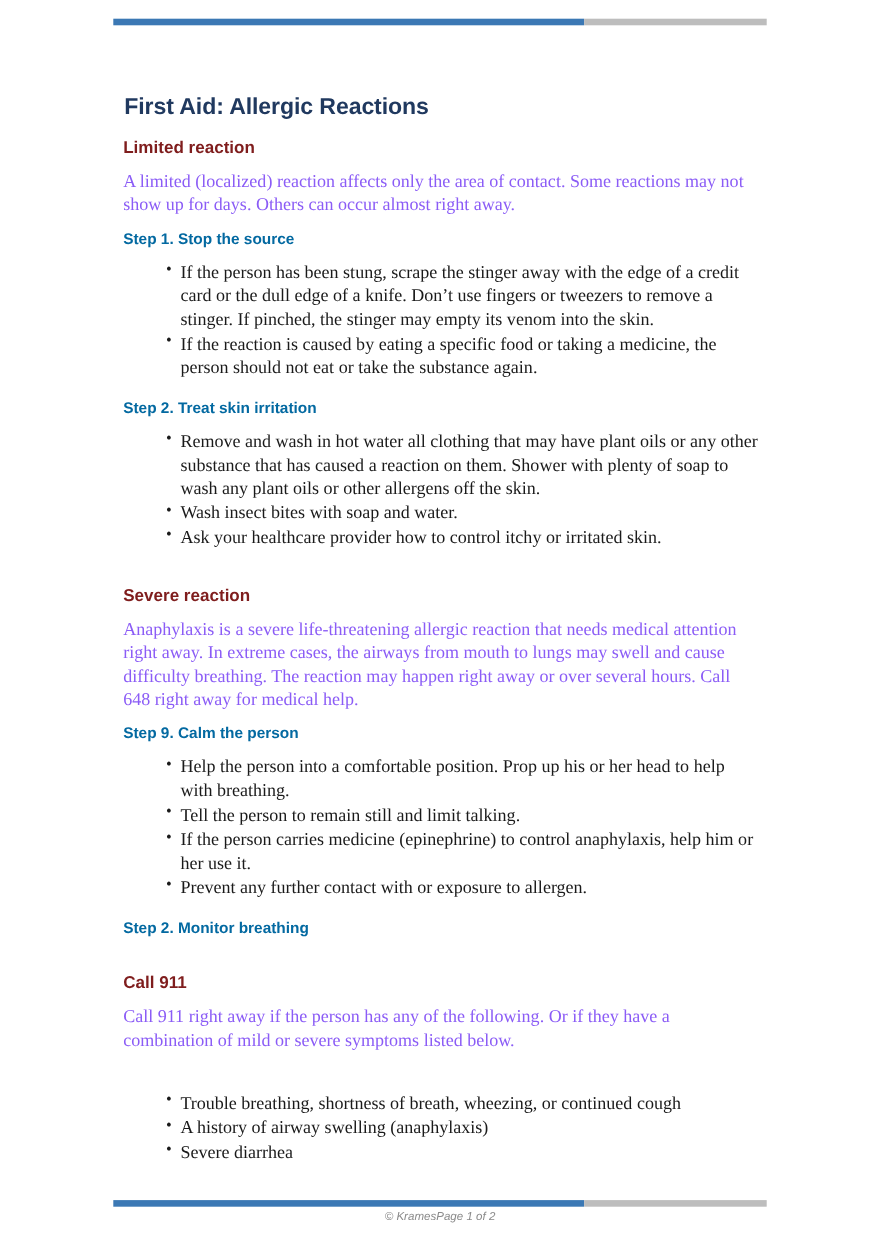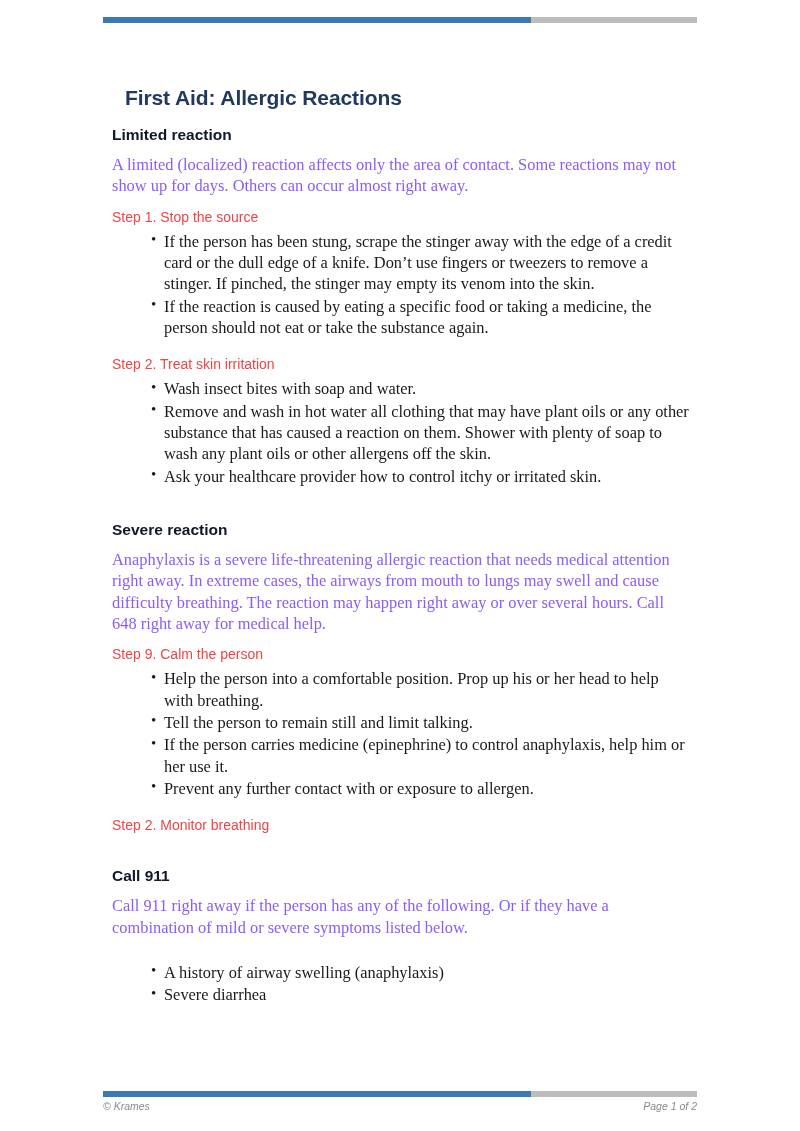--- a/index.html
+++ b/index.html
@@ -42,50 +42,50 @@
     left: 112px;
     top: 86px;
     width: 580px;
   }
 
   h1.doc-title {
     font-family: "Liberation Sans", "DejaVu Sans", sans-serif;
     font-size: 21px;
     font-weight: bold;
     color: #20395f;
-    margin: 0 0 16px 13px;
+    margin: 0 0 16px 1px;
     letter-spacing: -0.1px;
   }
 
   h2.section-title {
     font-family: "Liberation Sans", "DejaVu Sans", sans-serif;
     font-size: 15.5px;
     font-weight: bold;
-    color: #0f172a;
+    color: #7f1d1d;
     margin: 0 0 10px 0;
   }
 
   h3.step-title {
     font-family: "Liberation Sans", "DejaVu Sans", sans-serif;
     font-size: 14px;
-    font-weight: normal;
-    color: #ef4444;
+    font-weight: bold;
+    color: #0369a1;
     margin: 0 0 6px 0;
   }
 
   p.body-text {
     font-size: 16.4px;
     line-height: 1.3;
     margin: 0 0 12px 0;
     color: #8b5cf6;
   }
 
   ul.bullets {
     list-style: none;
-    margin: 0 0 12px 0;
+    margin: 12px 0 12px 0;
     padding: 0 0 0 39px;
   }
   ul.bullets li {
     position: relative;
     font-size: 16.4px;
     line-height: 1.3;
     margin: 0 0 1px 0;
     padding-left: 13px;
     color: #1a1a1a;
   }
@@ -103,21 +103,21 @@
   .gap-md { height: 12px; }
   .gap-sm { height: 6px; }
 
   
   .footer {
     position: absolute;
     left: 103px;
     top: 1100px;
     width: 594px;
     display: flex;
-    justify-content: space-between;
+    justify-content: center;
     align-items: center;
     font-family: "Liberation Sans", "DejaVu Sans", sans-serif;
     font-size: 10.5px;
     font-style: italic;
     color: #8a8a8a;
   }
 </style>
 </head>
 <body>
 
@@ -137,22 +137,22 @@
     <h3 class="step-title">Step 1. Stop the source</h3>
     <ul class="bullets">
       <li>If the person has been stung, scrape the stinger away with the edge of a credit card or the dull edge of a knife. Don’t use fingers or tweezers to remove a stinger. If pinched, the stinger may empty its venom into the skin.</li>
       <li>If the reaction is caused by eating a specific food or taking a medicine, the person should not eat or take the substance again.</li>
     </ul>
 
     <div class="gap-sm"></div>
 
     <h3 class="step-title">Step 2. Treat skin irritation</h3>
     <ul class="bullets">
+      <li>Remove and wash in hot water all clothing that may have plant oils or any other substance that has caused a reaction on them. Shower with plenty of soap to wash any plant oils or other allergens off the skin.</li>
       <li>Wash insect bites with soap and water.</li>
-      <li>Remove and wash in hot water all clothing that may have plant oils or any other substance that has caused a reaction on them. Shower with plenty of soap to wash any plant oils or other allergens off the skin.</li>
       <li>Ask your healthcare provider how to control itchy or irritated skin.</li>
     </ul>
   </div>
 
   <div class="gap-lg"></div>
 
   <div class="section">
     <h2 class="section-title">Severe reaction</h2>
     <p class="body-text">Anaphylaxis is a severe life-threatening allergic reaction that needs medical attention right away. In extreme cases, the airways from mouth to lungs may swell and cause difficulty breathing. The reaction may happen right away or over several hours. Call 648 right away for medical help.</p>
 
@@ -173,20 +173,21 @@
 
   <div class="gap-lg"></div>
 
   <div class="section">
     <h2 class="section-title">Call 911</h2>
     <p class="body-text">Call 911 right away if the person has any of the following. Or if they have a combination of mild or severe symptoms listed below.</p>
 
     <div class="gap-md"></div>
 
     <ul class="bullets">
+      <li>Trouble breathing, shortness of breath, wheezing, or continued cough</li>
       <li>A history of airway swelling (anaphylaxis)</li>
       <li>Severe diarrhea</li>
 
     </ul>
   </div>
 
 </div>
 
 <div class="rule rule-bottom">
   <div class="seg-blue" style="width: 72%; background: rgb(59, 120, 180);"></div>

